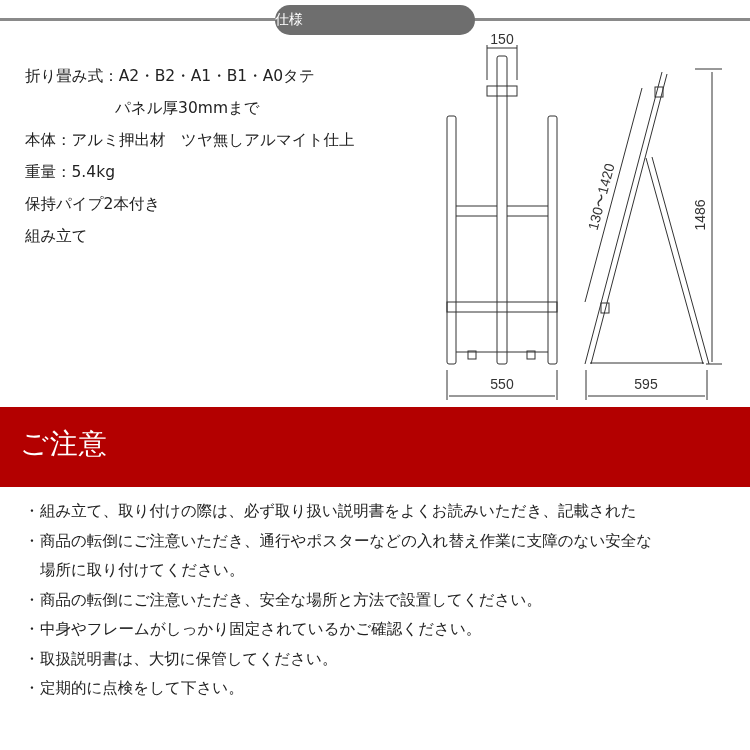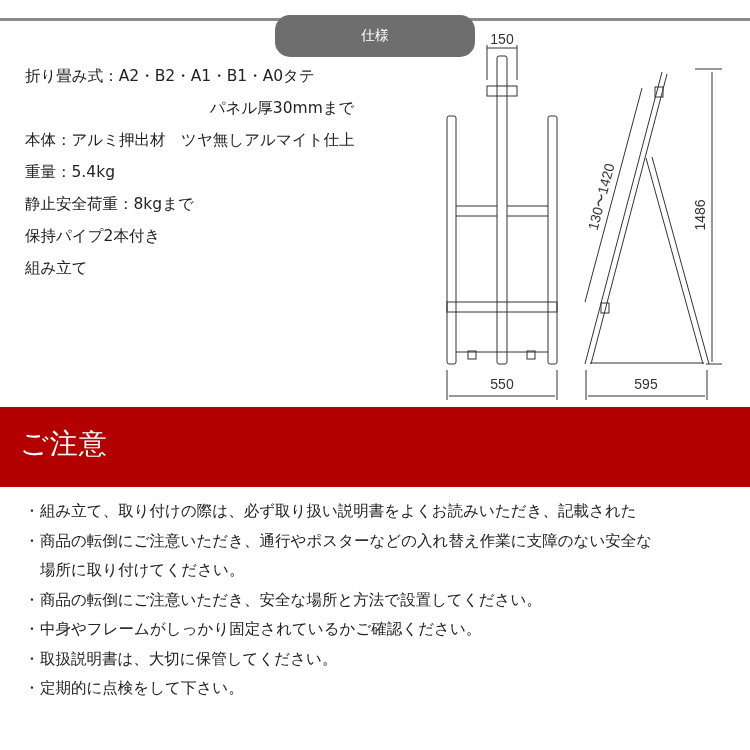--- a/index.html
+++ b/index.html
@@ -1,41 +1,40 @@
 <!DOCTYPE html>
 <html><head>
 <meta charset="utf-8">
 <style>
   html,body{margin:0;padding:0;background:#fff;}
   body{width:750px;height:750px;position:relative;overflow:hidden;font-family:"DejaVu Sans","Liberation Sans",sans-serif;color:#222;}
   .hline{position:absolute;left:0;width:750px;top:18px;height:3px;background:#8a8a8a;}
-  .pill{position:absolute;left:275px;top:15px;width:200px;height:42px;border-radius:15px;background:#6e6e6e;color:#fff;font-size:14px;display:flex;align-items:center;justify-content:center;}
+  .pill{position:absolute;left:275px;top:5px;width:200px;height:30px;border-radius:15px;background:#6e6e6e;color:#fff;font-size:14px;display:flex;align-items:center;}
   .specs{position:absolute;left:25px;top:60px;font-size:15.5px;line-height:32px;color:#222;}
-  .specs .indent{padding-left:90px;text-align:right;}
+  .specs .indent{padding-left:90px;}
   .diagram{position:absolute;left:430px;top:28px;}
   .band{position:absolute;left:0;top:407px;width:750px;height:80px;background:#b30000;}
   .band-title{position:absolute;left:20px;top:18px;font-size:28px;color:#fff;letter-spacing:1px;}
   .notes{position:absolute;left:24px;top:497px;font-size:15.5px;line-height:29.5px;color:#222;}
   .notes .item{position:relative;padding-left:16px;}
   .notes .bullet{position:absolute;left:0;top:0;}
 </style>
 </head>
 <body>
 
 <div class="hline"></div>
 <div class="pill">
   <span>仕様</span>
 </div>
 
 <div class="specs">
   <div>折り畳み式：A2・B2・A1・B1・A0タテ</div>
   <div class="indent">パネル厚30mmまで</div>
   <div>本体：アルミ押出材　ツヤ無しアルマイト仕上</div>
   <div>重量：5.4kg</div>
-  <div>静止安全荷重：8kgまで</div>
   <div>保持パイプ2本付き</div>
   <div>組み立て</div>
 </div>
 
 <svg class="diagram" width="300" height="380" viewBox="430 28 300 380" xmlns="http://www.w3.org/2000/svg" font-family="Liberation Sans, sans-serif" stroke="#333" fill="none" stroke-width="1">
 
   <g>
 
     <line x1="487" y1="45" x2="487" y2="80"></line>
     <line x1="517" y1="45" x2="517" y2="80"></line>

